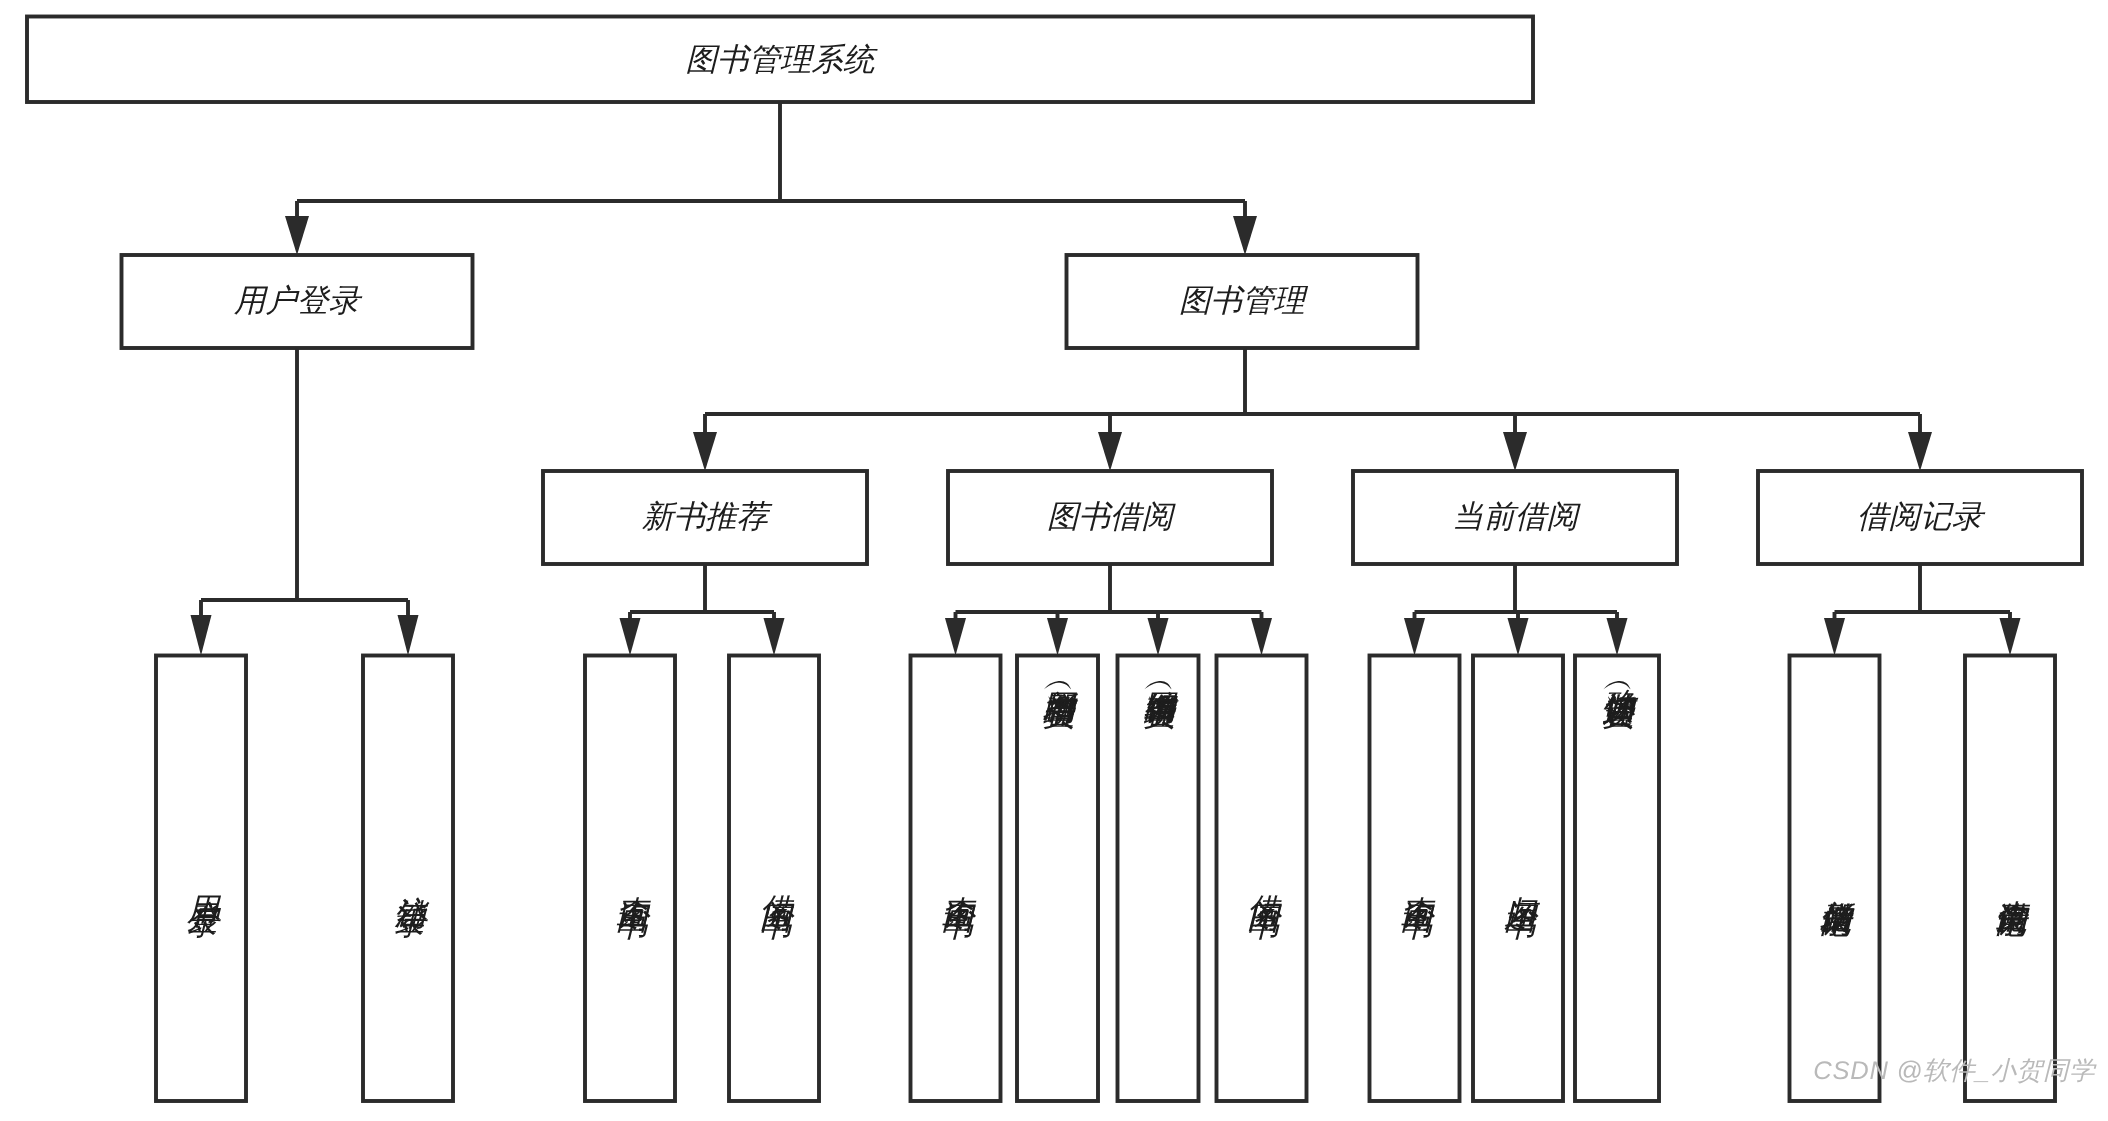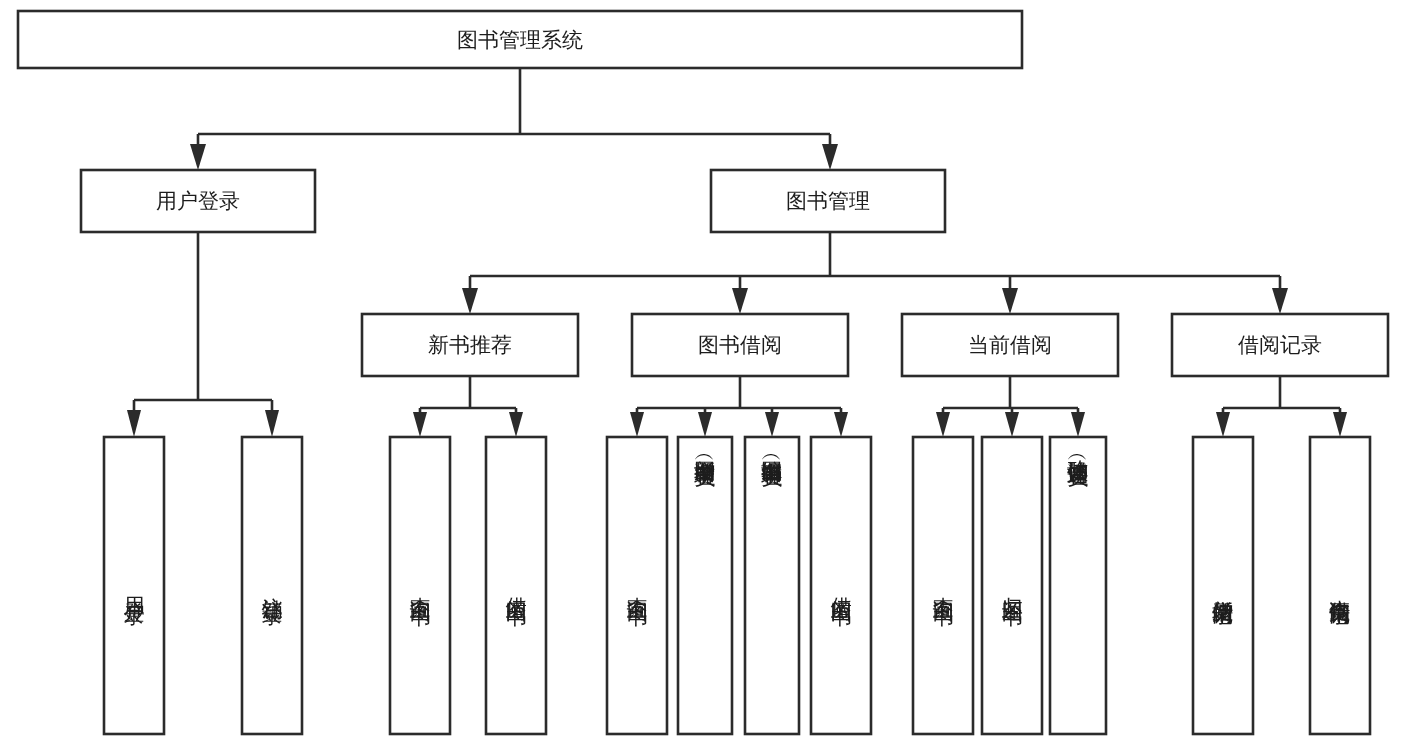--- a/index.html
+++ b/index.html
@@ -11,20 +11,21 @@
     width: 1405px;
     height: 747px;
     font-family: "Liberation Sans", "DejaVu Sans", sans-serif;
     overflow: hidden;
     position: relative;
   }
   #diagram-root {
     position: relative;
     width: 1405px;
     height: 731px;
+    font-style: italic;
   }
   svg#flow {
     position: absolute;
     left: 0;
     top: 0;
     width: 1405px;
     height: 747px;
   }
   .node-box {
     fill: #ffffff;
@@ -239,14 +240,15 @@
 
     <div class="leaf-label" style="position:absolute;left:1193px;top:437px;width:60px;height:297px;display:flex;align-items:center;justify-content:center;">
         <span style="writing-mode:vertical-rl;text-orientation:upright;font-size:21px;color:#1d1d1d;line-height:1.3;letter-spacing:1px;">新增借阅记录</span>
       </div>
 
     <div class="leaf-label" style="position:absolute;left:1310px;top:437px;width:60px;height:297px;display:flex;align-items:center;justify-content:center;">
         <span style="writing-mode:vertical-rl;text-orientation:upright;font-size:21px;color:#1d1d1d;line-height:1.3;letter-spacing:1px;">查询借阅记录</span>
       </div>
   </div>
 
+  <div class="watermark">CSDN @软件_小贺同学</div>
 
 </div>
 
 </body></html>

